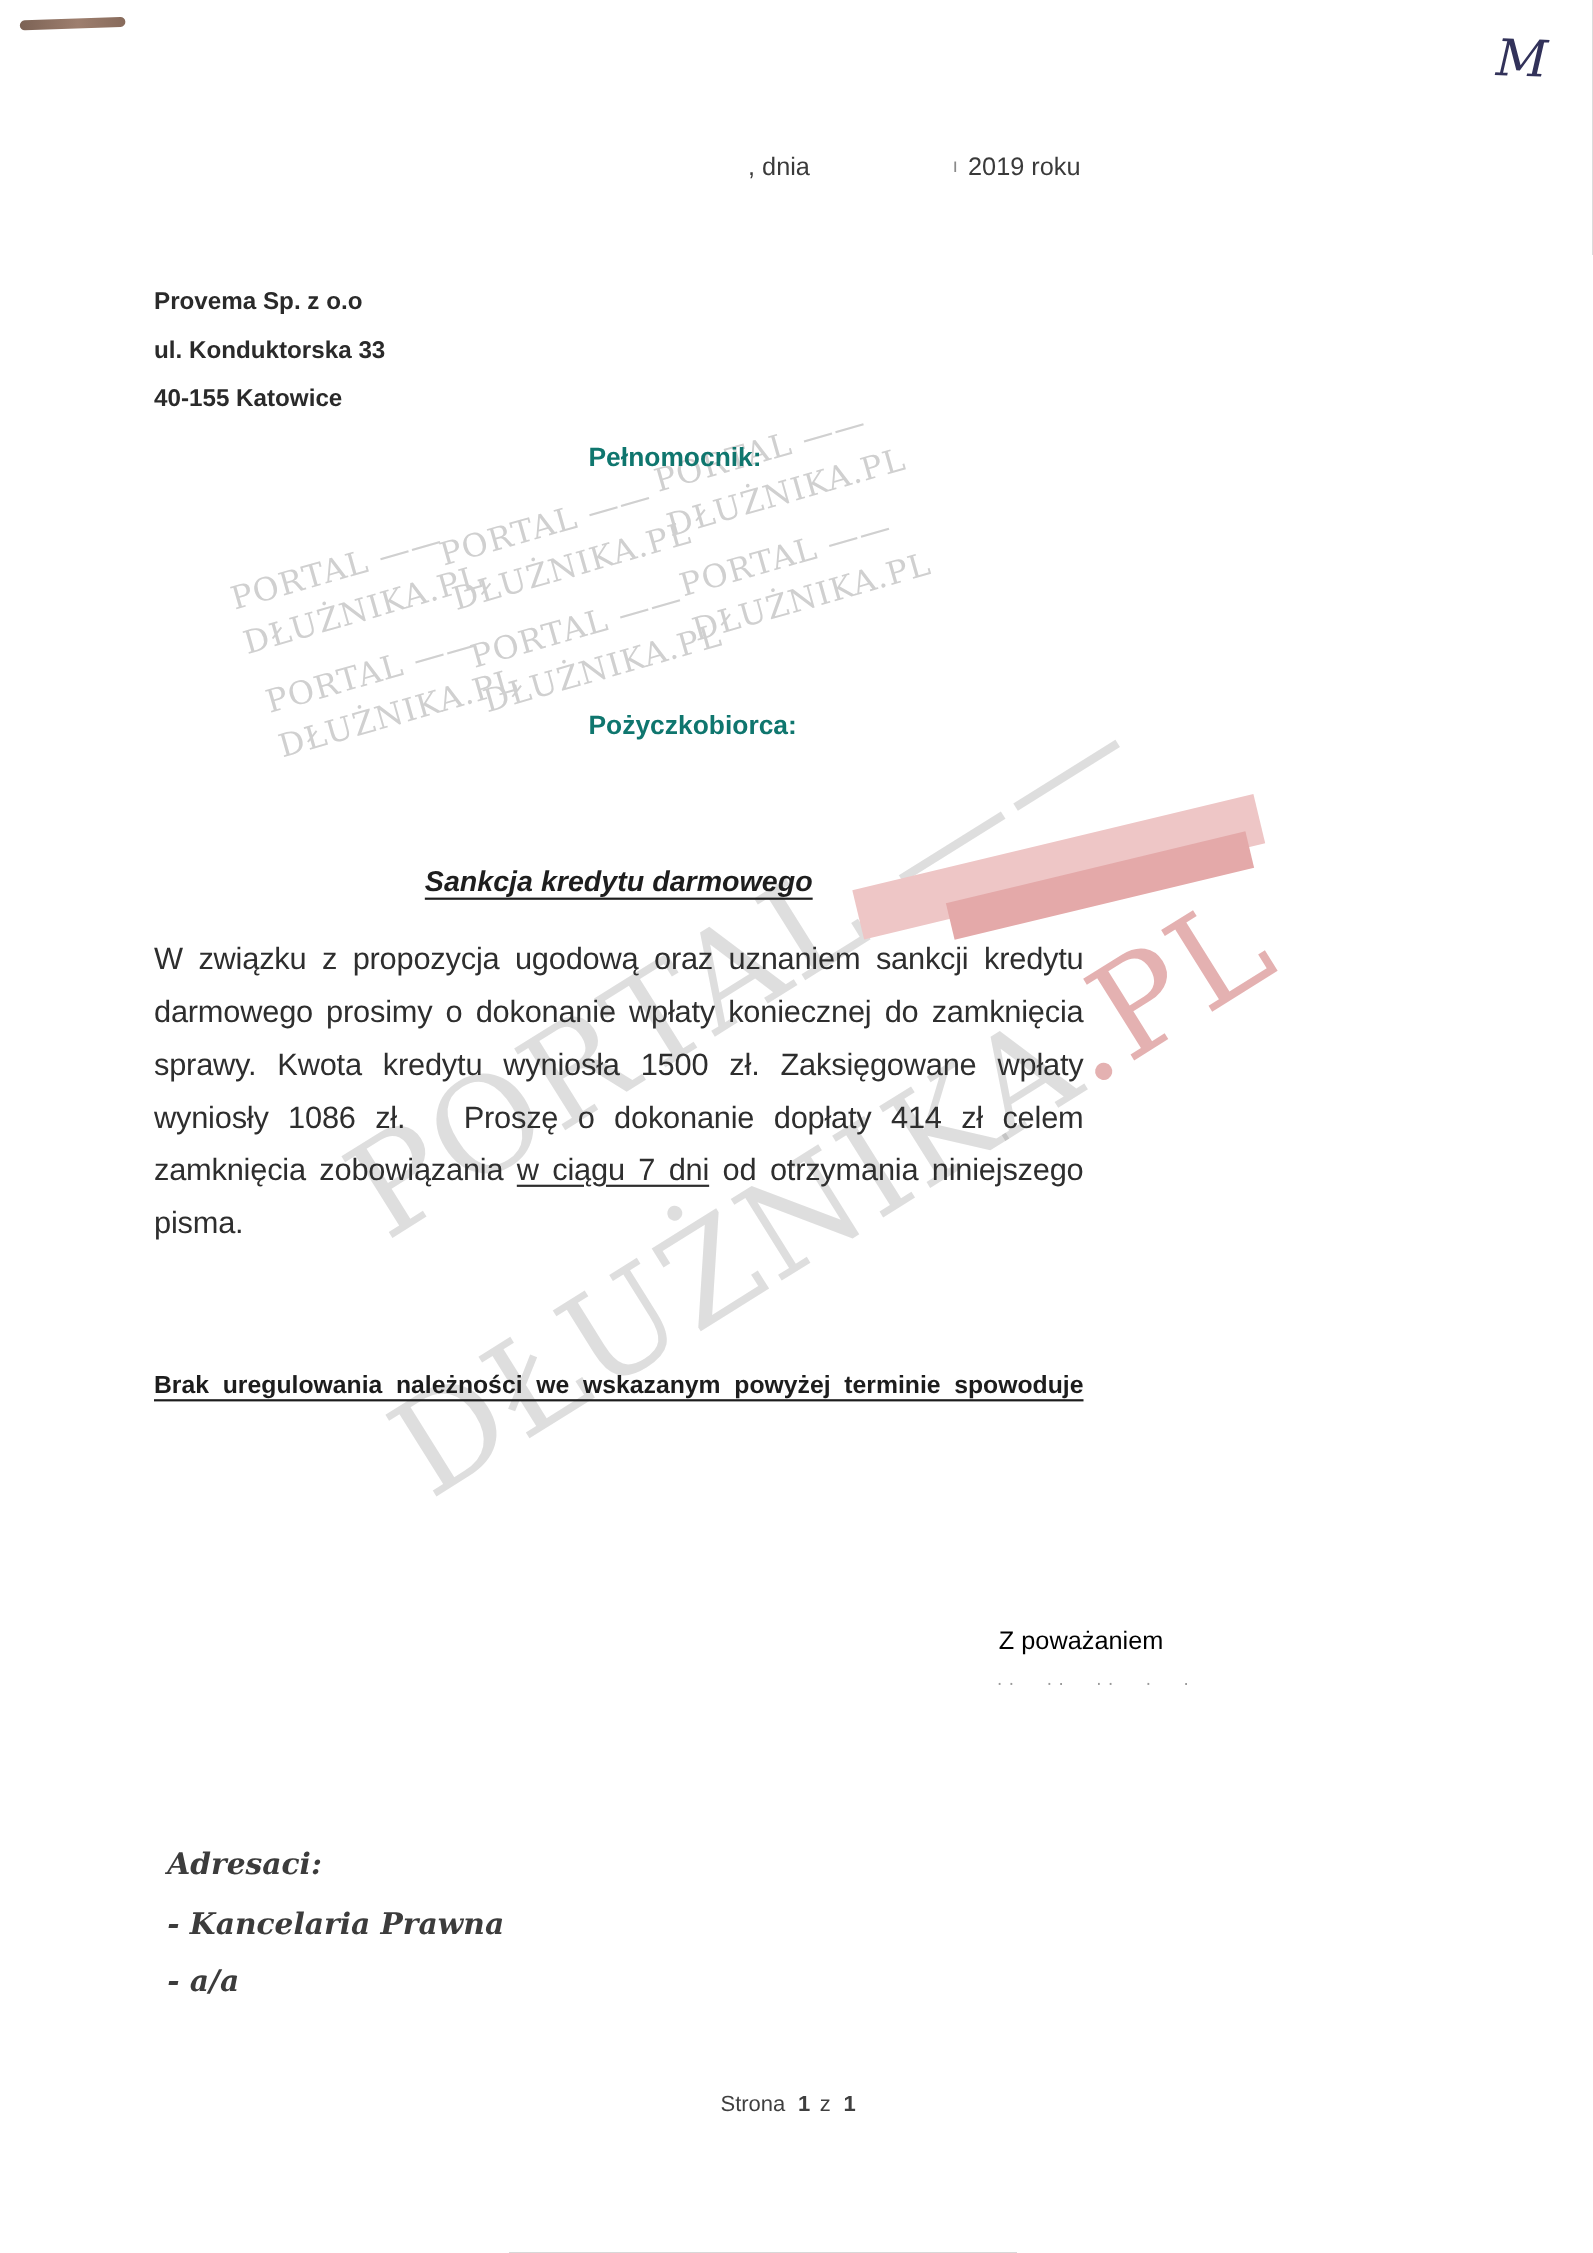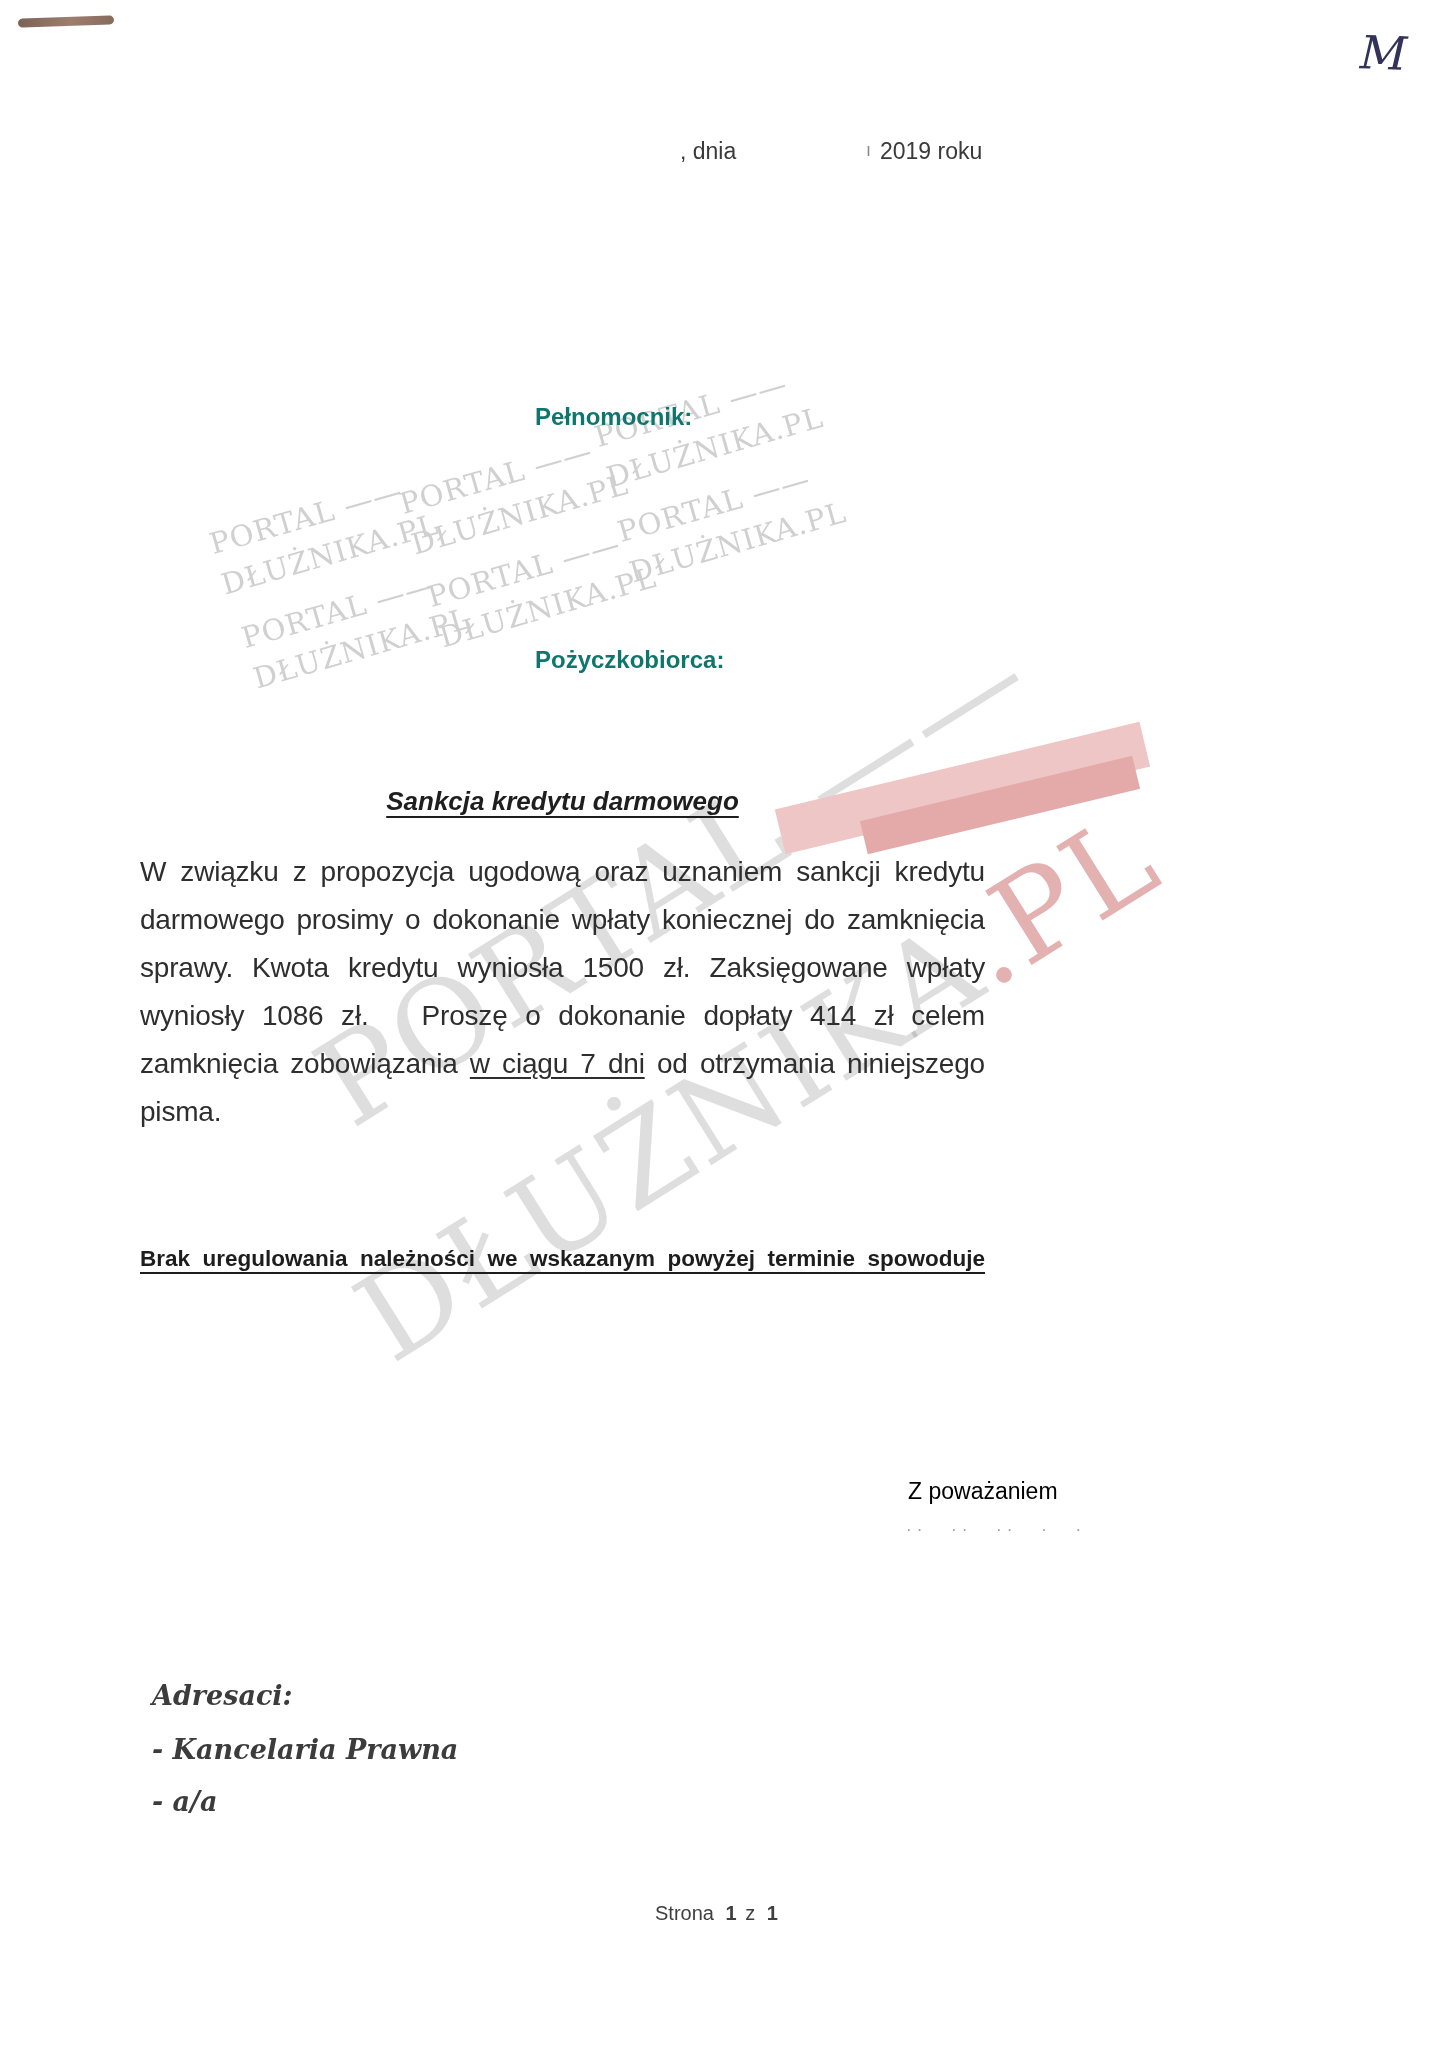--- a/index.html
+++ b/index.html
@@ -125,20 +125,25 @@
 
   <div class="abs pen-mark"></div>
   <div class="abs hand-m">M</div>
 
   <div class="abs date-line">
     <span class="date-dnia">, dnia</span>
     <span class="date-tick">ı</span>
     <span class="date-year">2019 roku</span>
   </div>
 
+  <div class="abs sender">
+    <div>Provema Sp. z o.o</div>
+    <div>ul. Konduktorska 33</div>
+    <div>40-155 Katowice</div>
+  </div>
 
   <div class="abs party-label attorney">Pełnomocnik:</div>
   <div class="abs party-label borrower">Pożyczkobiorca:</div>
 
   <div class="abs wm-big wm-big1">
     <span>PORTAL</span>
     <span> </span>
     <span>——</span>
   </div>
   <div class="abs wm-big wm-big2">

